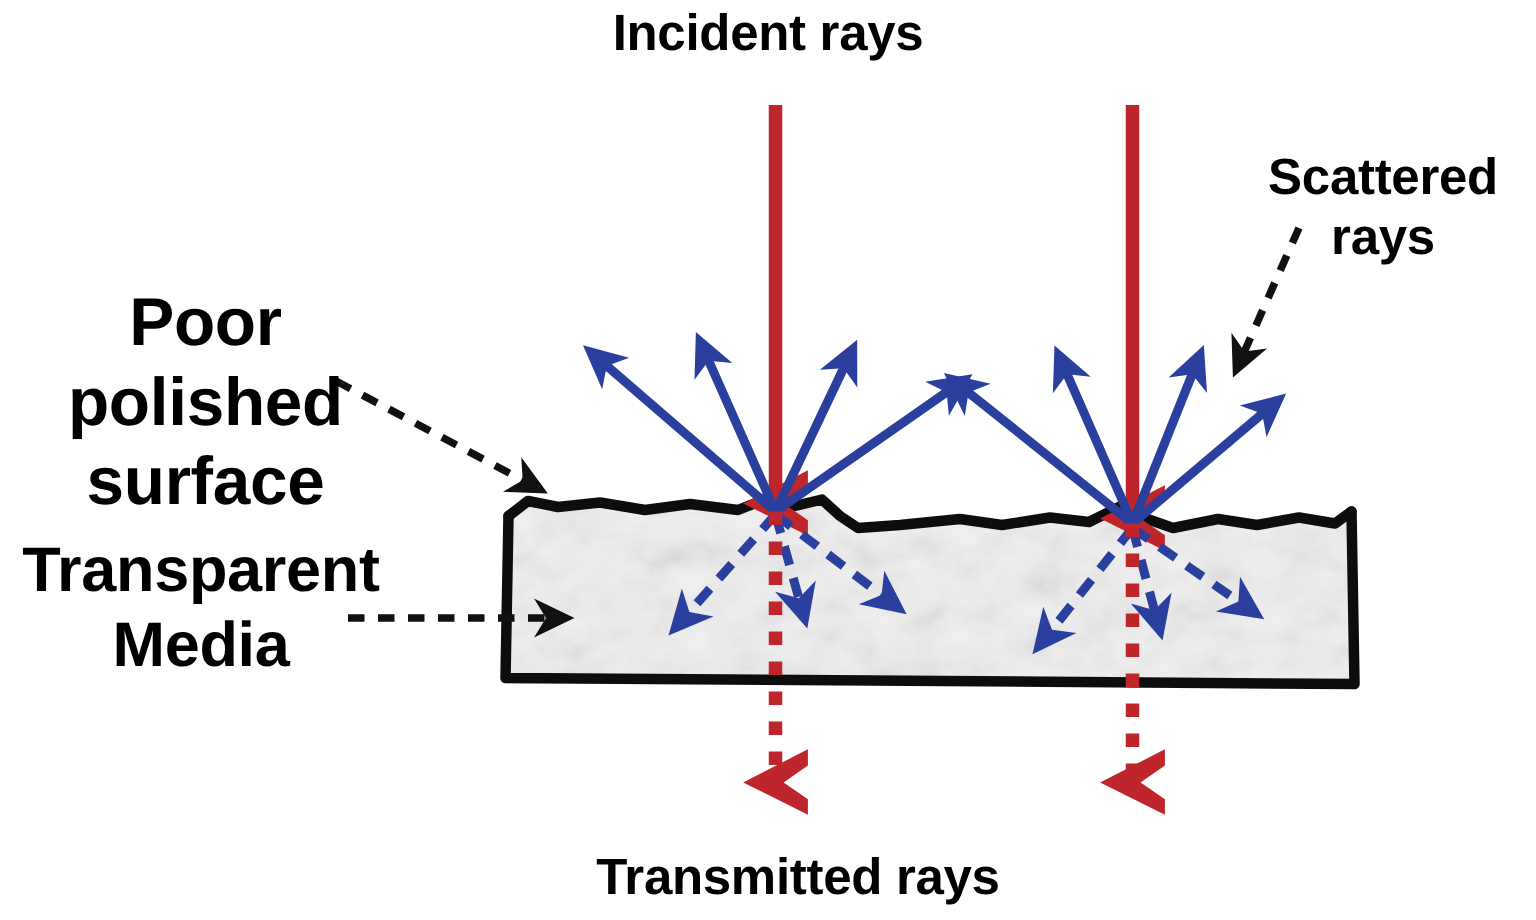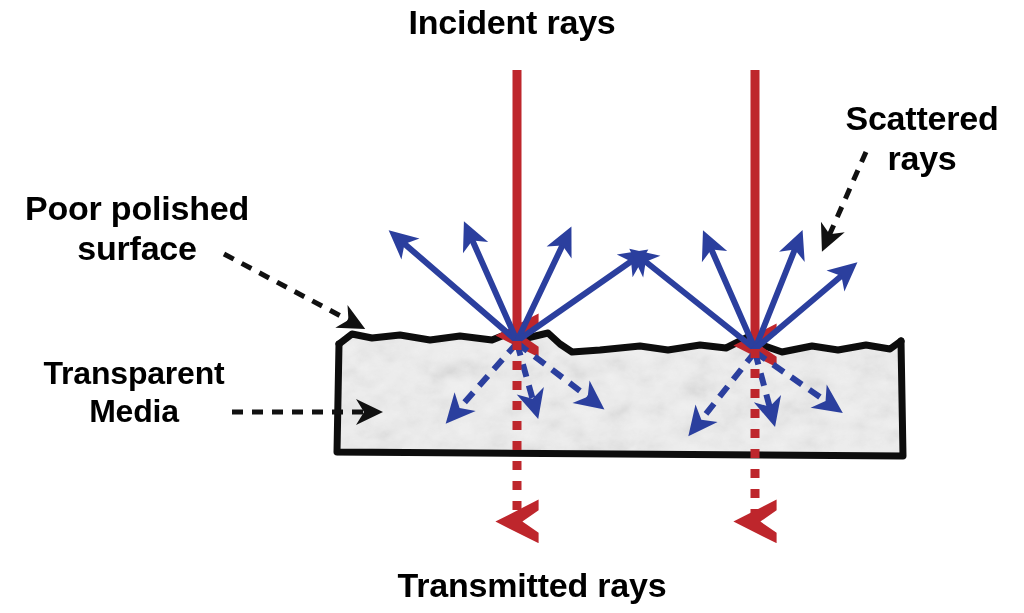--- a/index.html
+++ b/index.html
@@ -53,28 +53,28 @@
     top: 98px;
     width: 200px;
     text-align: center;
     font-size: 34px;
   }
   #label-poor {
     left: 2px;
     top: 188px;
     width: 270px;
     text-align: center;
-    font-size: 34px;
+    font-size: 45px;
   }
   #label-transparent {
     left: 6px;
     top: 355px;
     width: 256px;
     text-align: center;
-    font-size: 32px;
+    font-size: 42px;
   }
 </style>
 </head>
 <body>
 
 <div id="figure">
 
   <svg viewBox="0 0 1024 613" xmlns="http://www.w3.org/2000/svg">
     <defs>
 

